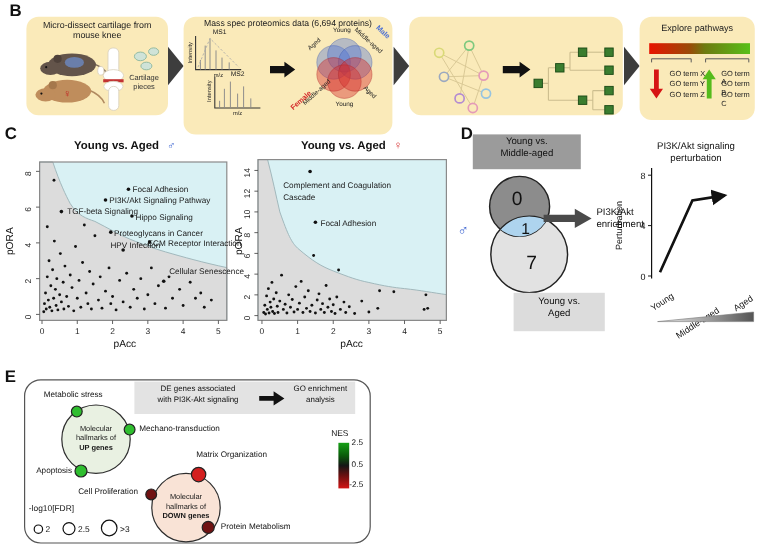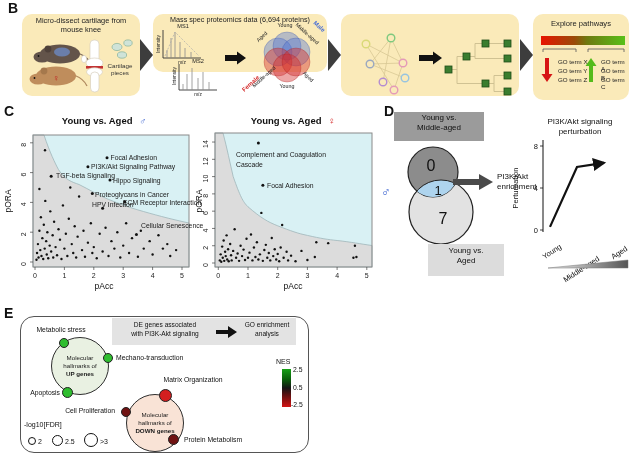--- a/index.html
+++ b/index.html
@@ -53,21 +53,21 @@
       <ellipse cx="62" cy="45" rx="2.6" ry="3.6" fill="#fff" stroke="#d9d0be" stroke-width="0.7"></ellipse>
       <ellipse cx="95" cy="33" rx="5" ry="3.6" fill="#cfe3d8" stroke="#8fb89f" stroke-width="0.8"></ellipse>
       <ellipse cx="106" cy="29" rx="4.2" ry="3.1" fill="#cfe3d8" stroke="#8fb89f" stroke-width="0.8"></ellipse>
       <ellipse cx="100" cy="41" rx="4.6" ry="3.2" fill="#cfe3d8" stroke="#8fb89f" stroke-width="0.8"></ellipse>
     </svg>
     <div class="cap" style="left:80px;top:48px;width:36px">Cartilage pieces</div>
   </div>
 
   <div class="bigarrow" style="left:140px;top:39px"></div>
 
-  <div class="tanbox" style="left:153px;top:14px;width:174px;height:58px">
+  <div class="tanbox" style="left:153px;top:14px;width:174px;height:98px">
     <div class="boxtitle" style="top:2px;font-size:7.2px">Mass spec proteomics data (6,694 proteins)</div>
     <svg width="174" height="82" viewBox="0 0 174 82" style="left:0;top:0">
       <path d="M10,16 V44 H48" stroke="#333" stroke-width="0.9" fill="none"></path>
       <path d="M14,44 V36 M18,44 V24 M22,44 V18 M27,44 V28 M32,44 V34 M38,44 V38" stroke="#8a8a8a" stroke-width="0.8"></path>
       <path d="M12,42 L22,18 L46,42" stroke="#aaa" stroke-width="0.7" stroke-dasharray="2,1.5" fill="none"></path>
       <text x="30" y="14" font-size="5.6" fill="#222" text-anchor="middle">MS1</text>
       <text x="7" y="30" font-size="4.8" fill="#222" text-anchor="middle" transform="rotate(-90 7 30)">Intensity</text>
       <text x="29" y="50" font-size="4.8" fill="#222" text-anchor="middle">m/z</text>
       <path d="M26,50 V76 H64" stroke="#333" stroke-width="0.9" fill="none"></path>
       <path d="M30,76 V70 M34,76 V60 M39,76 V54 M45,76 V64 M50,76 V58 M56,76 V68" stroke="#8a8a8a" stroke-width="0.8"></path>

